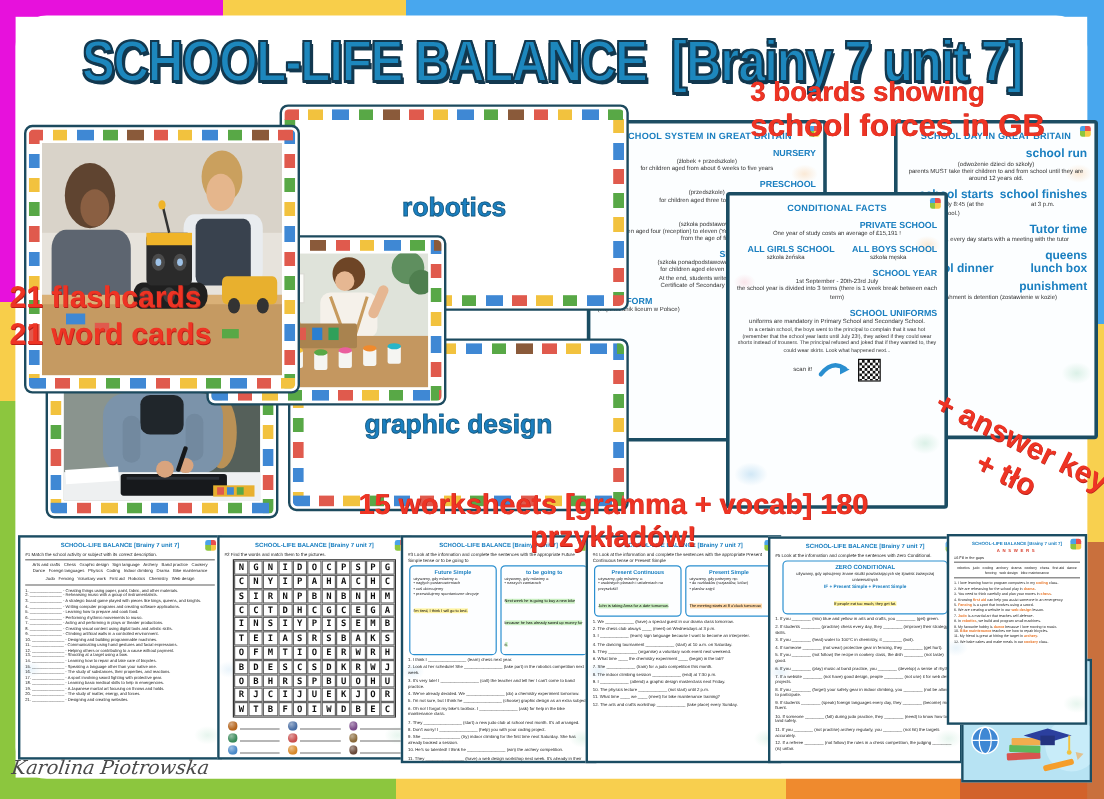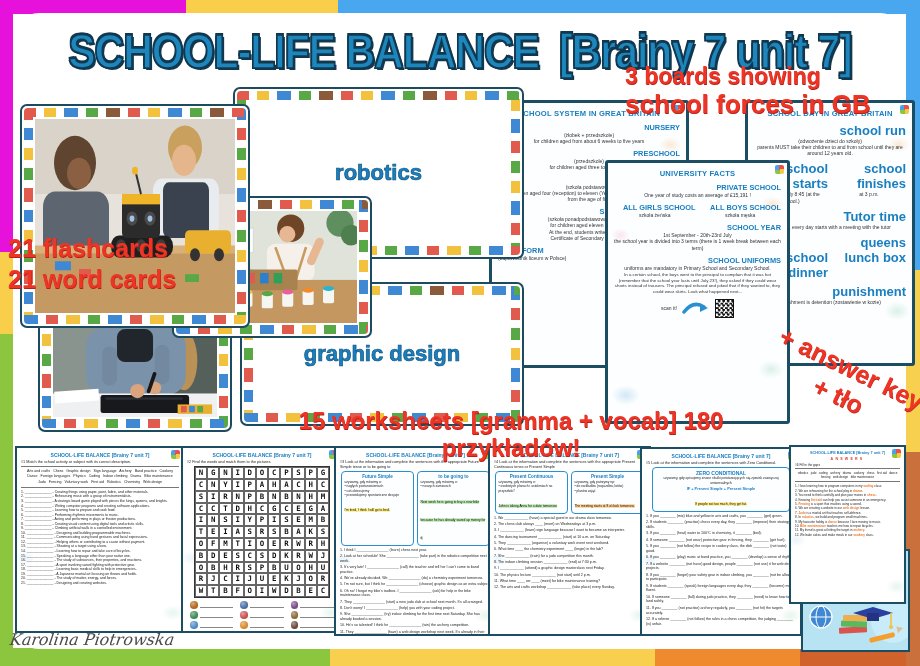--- a/index.html
+++ b/index.html
@@ -67,21 +67,21 @@
       radial-gradient(16px 11px at 92% 16%,rgba(245,170,90,.25),transparent 70%),
       radial-gradient(18px 13px at 91% 80%,rgba(120,200,160,.25),transparent 70%),
       radial-gradient(13px 10px at 7% 28%,rgba(240,140,160,.22),transparent 70%),
       #fcfeff;}
   .board-system{left:489px;top:100px;width:182px;height:252px;z-index:10;}
   .board-facts{left:605px;top:160px;width:167px;height:248px;z-index:20;}
   .board-day{left:745px;top:100px;width:152px;height:250px;z-index:10;}
   .board-title{text-align:center;color:#1a7fc0;font-weight:bold;font-size:7.6px;letter-spacing:.2px;margin-top:1px;}
   .b-sec{margin-top:4.5px;}
   .b-h{color:#1a7fc0;font-weight:bold;font-size:7.4px;text-align:right;}
-  .board-day .b-h{font-size:13px;}
+  .board-day .b-h{font-size:10px;}
   .b-sub{font-size:5px;text-align:center;color:#333;}
   .b-t{font-size:5px;text-align:center;color:#333;line-height:1.3;white-space:pre-line;}
   .b-story{font-size:4.4px;text-align:center;color:#333;line-height:1.3;margin-top:1px;}
   .b-cols{display:flex;gap:4px;}
   .b-col{flex:1;}
   .al-left .b-h,.al-left .b-sub{text-align:left;}
   .al-right .b-h,.al-right .b-sub{text-align:right;}
   .scan-row{display:flex;align-items:center;justify-content:center;gap:5px;margin-top:4px;}
   .scan-label{font-size:5px;color:#333;}
   .qr{width:17px;height:17px;border:1.5px solid #111;
@@ -373,21 +373,21 @@
           </div>
           <div class="b-sec">
             <div class="b-h">punishment</div>
             <div class="b-t">punishment is detention (zostawienie w kozie)</div>
           </div>
         </div>
     </div>
 
     <div class="board board-facts">
       <div class="mini-logo"></div>
-      <div class="board-title">UNIVERSITY FACTS</div>
+      <div class="board-title">CONDITIONAL FACTS</div>
       <div>
           <div class="b-sec">
             <div class="b-h">PRIVATE SCHOOL</div>
             <div class="b-t">One year of study costs an average of £15,191 !</div>
           </div>
           <div class="b-sec">
             <div class="b-cols">
               <div class="b-col">
                 <div class="b-h">ALL GIRLS SCHOOL</div>
                 <div class="b-t">szkoła żeńska</div>

